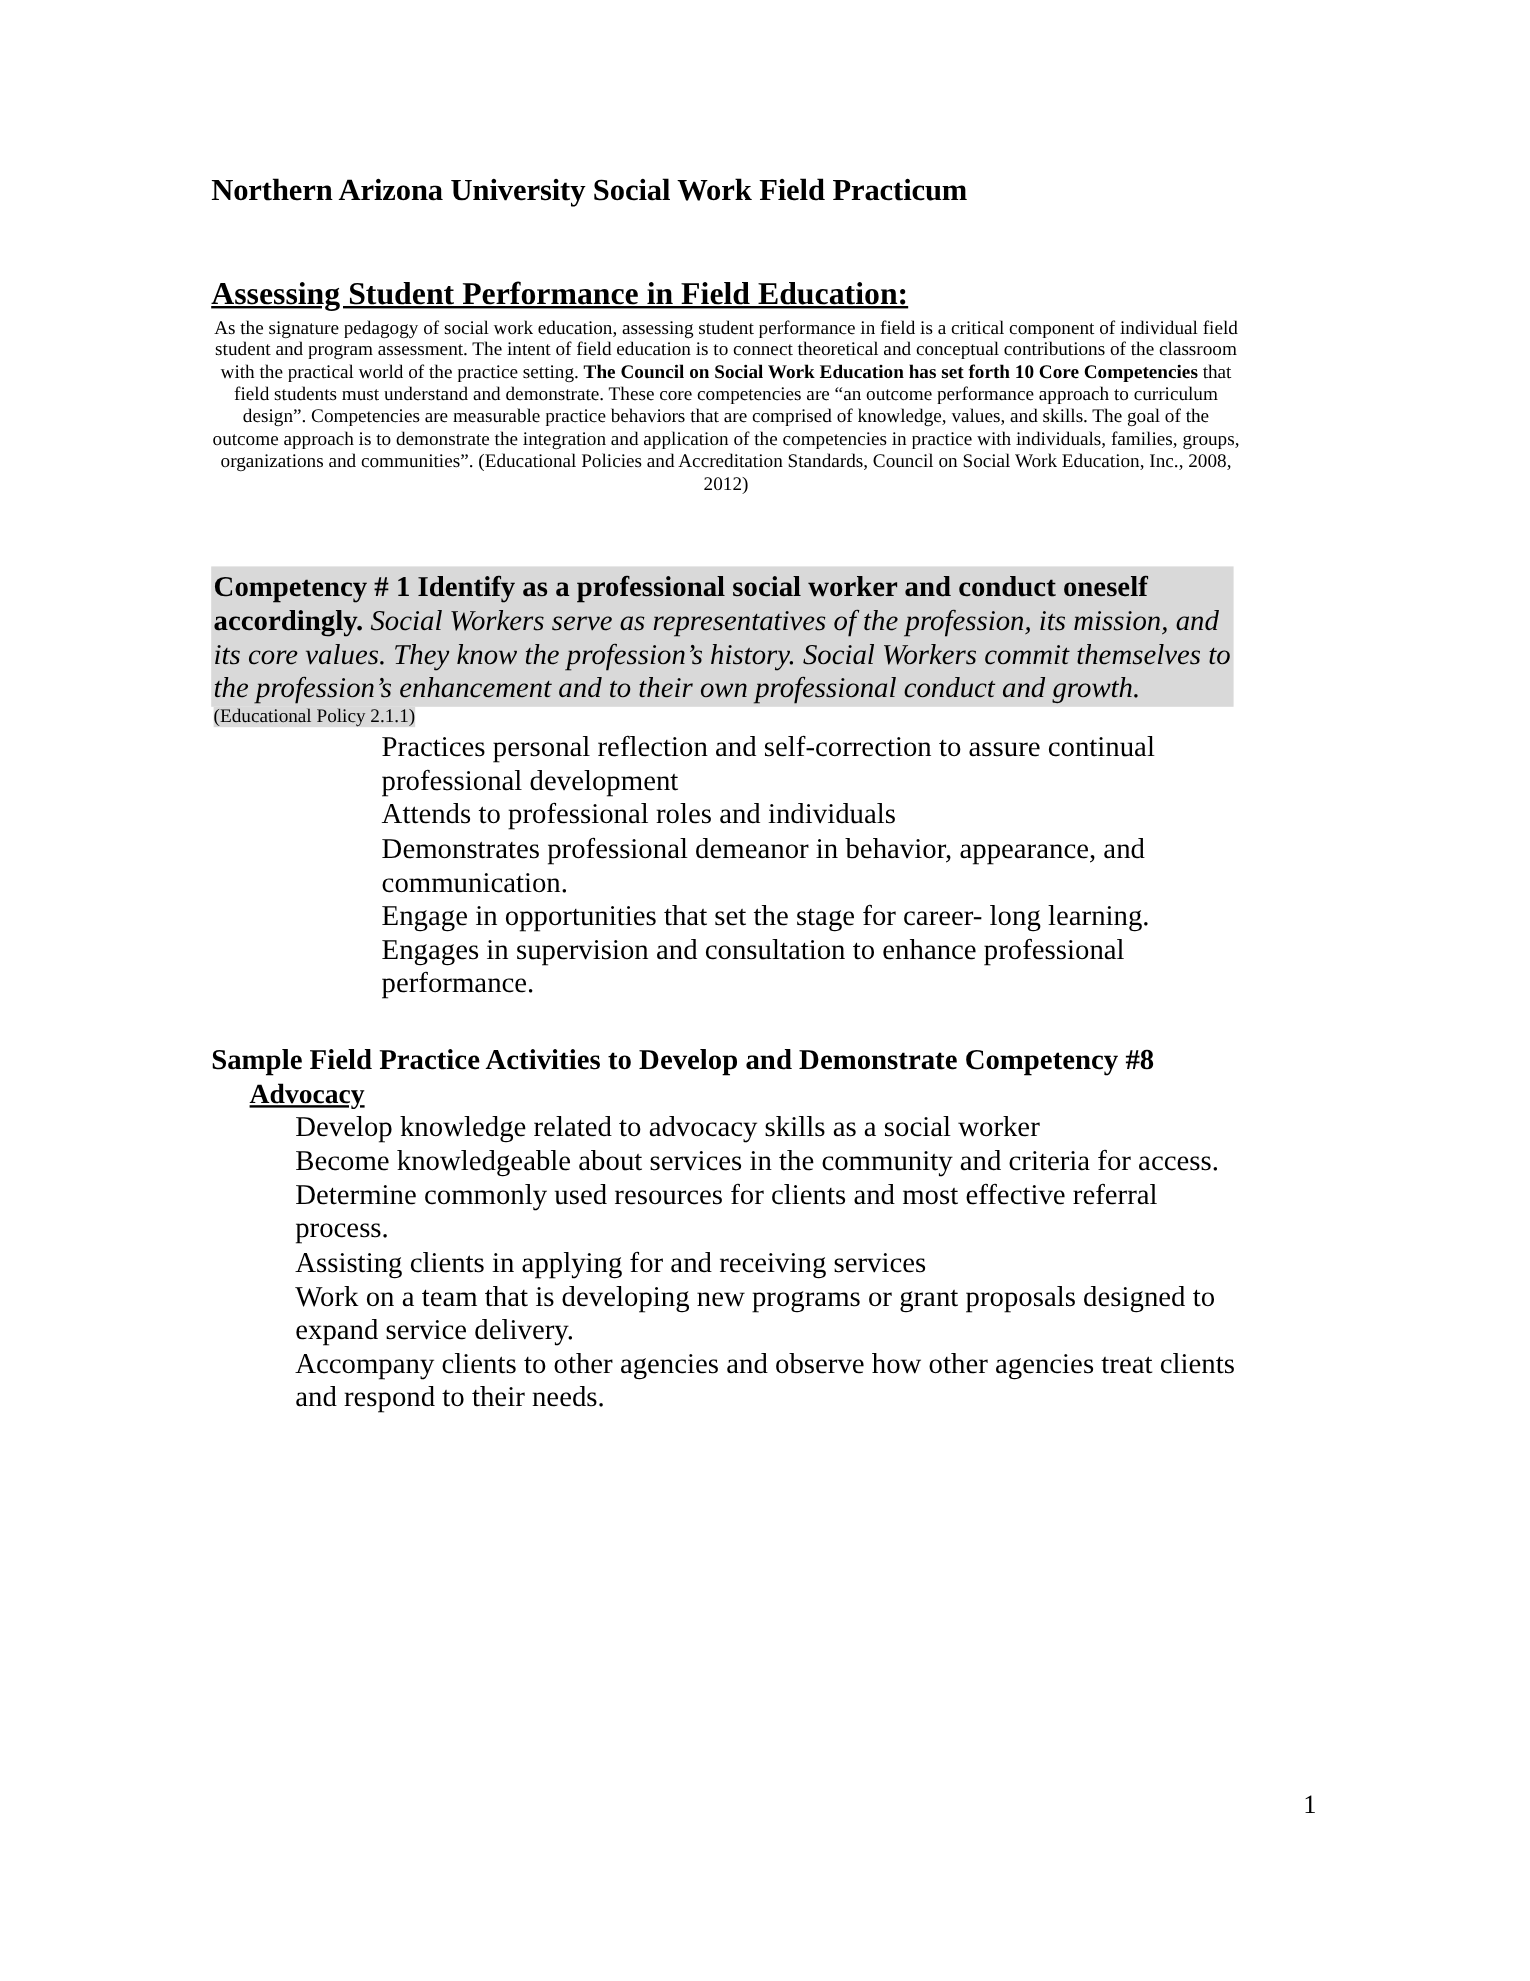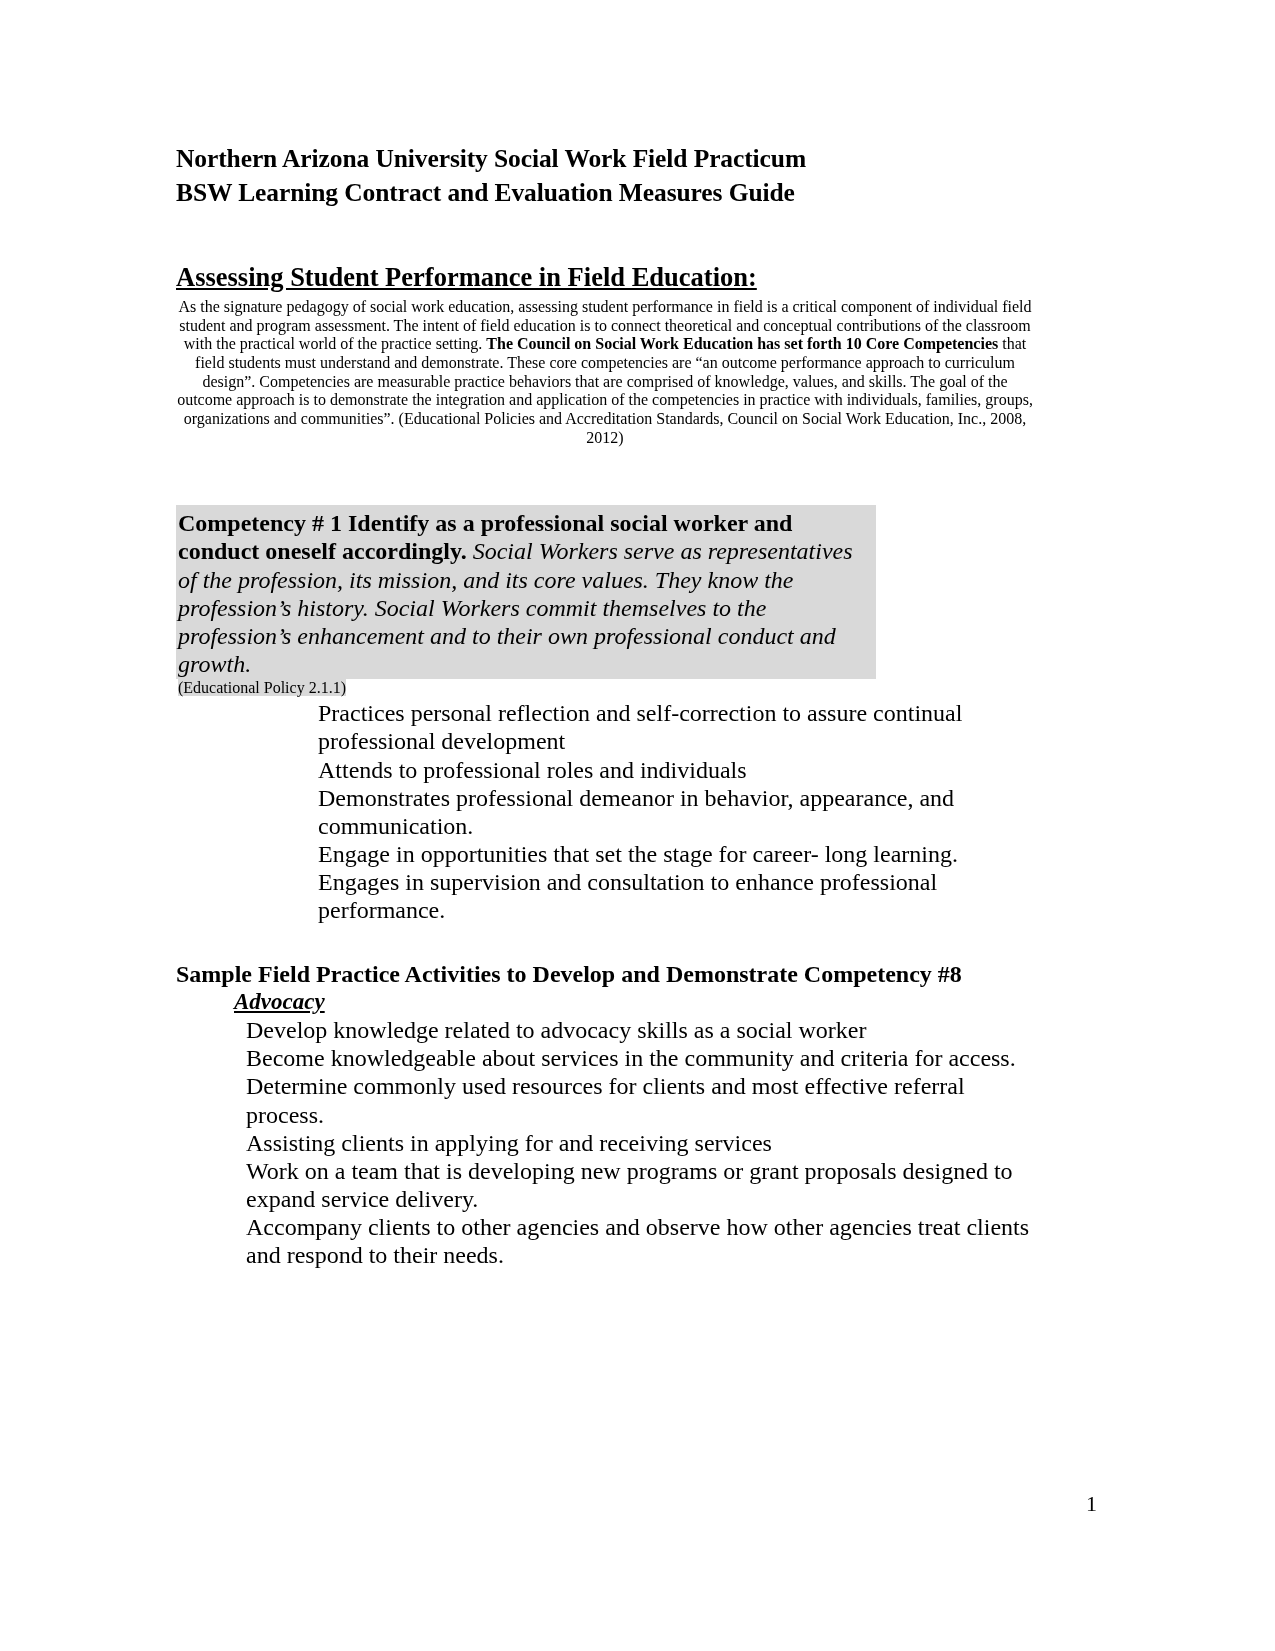--- a/index.html
+++ b/index.html
@@ -67,21 +67,21 @@
     text-align: center;
     margin: 0;
     padding-top: 3px;
   }
   .body-para b { font-weight: bold; }
 
   
   .shaded-block {
     margin-top: 58px;
     background: #d9d9d9;
-    width: 700px;
+    width: 852px;
     padding: 0;
     box-sizing: border-box;
   }
   .shaded-inner {
     font-size: 24px;
     line-height: 1.175;
     padding: 4px 2px 1px 2px;
   }
   .shaded-inner b { font-weight: bold; }
   .shaded-inner i { font-style: italic; }
@@ -114,24 +114,23 @@
   .sample-heading {
     font-size: 24px;
     font-weight: bold;
     margin-top: 35px;
     line-height: 1.175;
   }
 
   .subheading-advocacy {
     font-size: 23px;
     font-weight: bold;
-    font-style: italic;
     text-decoration: underline;
     text-underline-offset: 2px;
-    margin-left: 58px;
+    margin-left: 32px;
     line-height: 1.18;
     display: inline-block;
   }
 
   .activity-list {
     margin: 0;
     padding: 0;
     list-style: none;
     font-size: 24px;
     line-height: 1.175;
@@ -153,21 +152,20 @@
 </style>
 </head>
 <body>
 
 <div class="page">
 
   <div class="content">
 
     <div class="doc-title">
       <span class="line">Northern Arizona University Social Work Field Practicum</span>
-      <span class="line">BSW Learning Contract and Evaluation Measures Guide</span>
     </div>
 
     <div class="section-heading-wrap">
       <span class="section-heading">Assessing Student Performance in Field Education:</span>
     </div>
 
     <p class="body-para"><span>As the signature pedagogy of social work education, assessing student performance in field is a critical component of individual field student and program assessment. The intent of field education is to connect theoretical and conceptual contributions of the classroom with the practical world of the practice setting.  </span><b>The Council on Social Work Education has set forth 10 Core Competencies</b><span> that field students must understand and demonstrate.  These core competencies are “an outcome performance approach to curriculum design”.  Competencies are measurable practice behaviors that are comprised of knowledge, values, and skills.  The goal of the outcome approach is to demonstrate the integration and application of the competencies in practice with individuals, families, groups, organizations and communities”.   (Educational Policies and Accreditation Standards, Council on Social Work Education, Inc., 2008, 2012)</span></p>
 
     <div class="shaded-block">
       <div class="shaded-inner"><b>Competency # 1 Identify as a professional social worker and conduct oneself accordingly.</b><i> Social Workers serve as representatives of the profession, its mission, and its core values. They know the profession’s history.  Social Workers commit themselves to the profession’s enhancement and to their own professional conduct and growth.</i></div>

